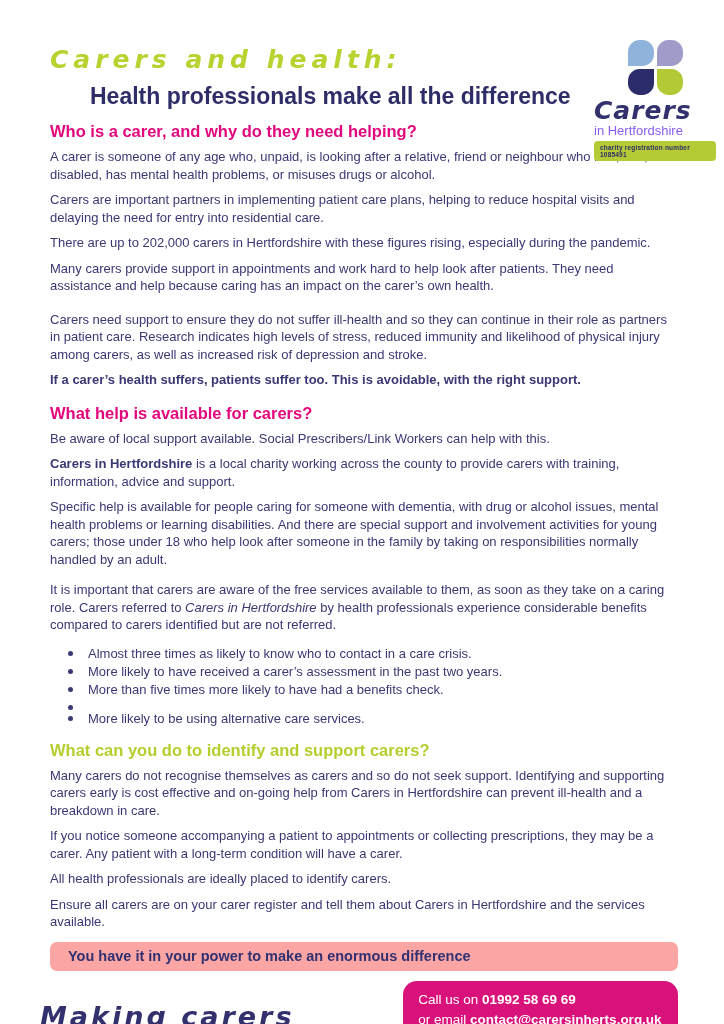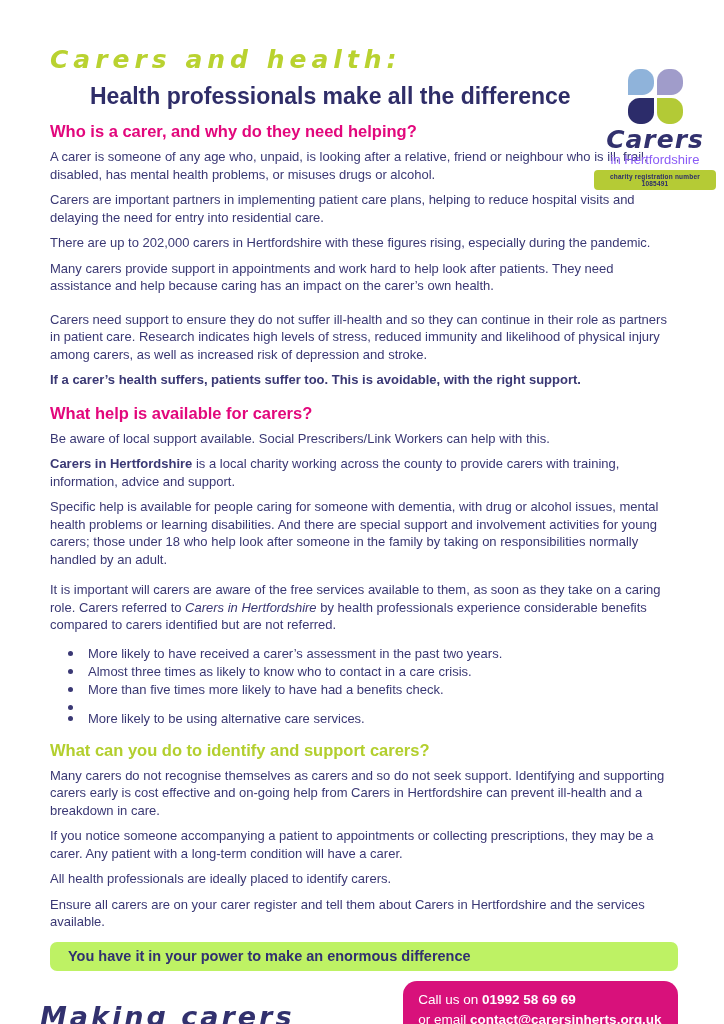--- a/index.html
+++ b/index.html
@@ -20,34 +20,34 @@
   p.body{font-size:13px;line-height:17.5px;margin:8px 0 0 0;max-width:634px;}
   p.gap-top{margin-top:16px;}
   p.gap-top2{margin-top:13px;}
   p.bold-note{font-weight:bold;}
   .b{font-weight:bold;}
   .i{font-style:italic;}
   ul.bullets{margin:11px 0 0 0;padding:0 0 0 18px;list-style:none;}
   ul.bullets li{display:flex;gap:15px;font-size:13px;line-height:18px;max-width:600px;}
   ul.bullets .dot{flex:none;width:5px;height:5px;border-radius:50%;background:#3a3874;margin-top:6px;}
   
-  .logo{position:absolute;top:69px;right:8px;width:122px;text-align:center;}
+  .logo{position:absolute;top:40px;right:8px;width:122px;text-align:left;}
   .squares{display:grid;grid-template-columns:26px 26px;gap:3px;justify-content:center;}
   .sq{width:26px;height:26px;}
   .sq-blue{background:#8fb3da;border-radius:45% 45% 45% 0;}
   .sq-purple{background:#a09cca;border-radius:45% 45% 45% 0;}
   .sq-navy{background:#2c2c6a;border-radius:45% 0 45% 45%;}
   .sq-green{background:#b3ca36;border-radius:0 45% 45% 45%;}
   .logo-name{font-family:"DejaVu Sans",sans-serif;font-style:italic;font-weight:bold;
     font-size:25px;line-height:26px;color:#32316e;margin-top:3px;letter-spacing:1px;}
   .logo-region{font-size:13px;line-height:14px;color:#8b5cf6;}
   .logo-badge{display:inline-block;background:#b5cb35;color:#2c2c6a;font-size:6.5px;font-weight:bold;
     padding:3px 6px;border-radius:4px;margin-top:3px;letter-spacing:.2px;}
   
-  .banner{margin-top:11px;width:592px;background:#bef264;border-radius:7px;
+  .banner{margin-top:11px;width:592px;background:#fca5a5;border-radius:7px;
     padding:6px 18px 7px 18px;font-size:14.5px;font-weight:bold;color:#313070;}
   
   .footer{display:flex;justify-content:space-between;align-items:flex-start;
     margin-top:10px;padding:0 46px 0 40px;}
   .tagline{font-family:"DejaVu Sans",sans-serif;font-style:italic;font-weight:bold;
     font-size:27px;letter-spacing:3px;color:#32316e;margin-top:20px;}
   .bubble{position:relative;background:#d8117b;color:#ffffff;border-radius:14px;
     width:248px;padding:9px 15px 10px 15px;font-size:13.5px;line-height:20px;}
 </style>
 </head>
@@ -75,30 +75,30 @@
   <p class="body">Carers are important partners in implementing patient care plans, helping to reduce hospital visits and delaying the need for entry into residential care.</p>
   <p class="body">There are up to 202,000 carers in Hertfordshire with these figures rising, especially during the pandemic.</p>
   <p class="body">Many carers provide support in appointments and work hard to help look after patients. They need assistance and help because caring has an impact on the carer’s own health.</p>
   <p class="body gap-top">Carers need support to ensure they do not suffer ill-health and so they can continue in their role as partners in patient care. Research indicates high levels of stress, reduced immunity and likelihood of physical injury among carers, as well as increased risk of depression and stroke.</p>
   <p class="body bold-note">If a carer’s health suffers, patients suffer too. This is avoidable, with the right support.</p>
 
   <div class="sec-h pink-h" style="margin-top:15px;">What help is available for carers?</div>
   <p class="body">Be aware of local support available. Social Prescribers/Link Workers can help with this.</p>
   <p class="body"><span class="b">Carers in Hertfordshire</span><span> is a local charity working across the county to provide carers with training, information, advice and support.</span></p>
   <p class="body">Specific help is available for people caring for someone with dementia, with drug or alcohol issues, mental health problems or learning disabilities. And there are special support and involvement activities for young carers; those under 18 who help look after someone in the family by taking on responsibilities normally handled by an adult.</p>
-  <p class="body gap-top2"><span>It is important will carers are aware of the free services available to them, as soon as they take on a caring role. Carers referred to </span><span class="i">Carers in Hertfordshire</span><span> by health professionals experience considerable benefits compared to carers identified but are not referred.</span></p>
+  <p class="body gap-top2"><span>It is important that carers are aware of the free services available to them, as soon as they take on a caring role. Carers referred to </span><span class="i">Carers in Hertfordshire</span><span> by health professionals experience considerable benefits compared to carers identified but are not referred.</span></p>
 
   <ul class="bullets">
     <li>
         <span class="dot"></span>
-        <span>More likely to have received a carer’s assessment in the past two years.</span>
+        <span>Almost three times as likely to know who to contact in a care crisis.</span>
       </li>
     <li>
         <span class="dot"></span>
-        <span>Almost three times as likely to know who to contact in a care crisis.</span>
+        <span>More likely to have received a carer’s assessment in the past two years.</span>
       </li>
     <li>
         <span class="dot"></span>
         <span>More than five times more likely to have had a benefits check.</span>
       </li>
     <li>
         <span class="dot"></span>
       </li>
     <li>
         <span class="dot"></span>

